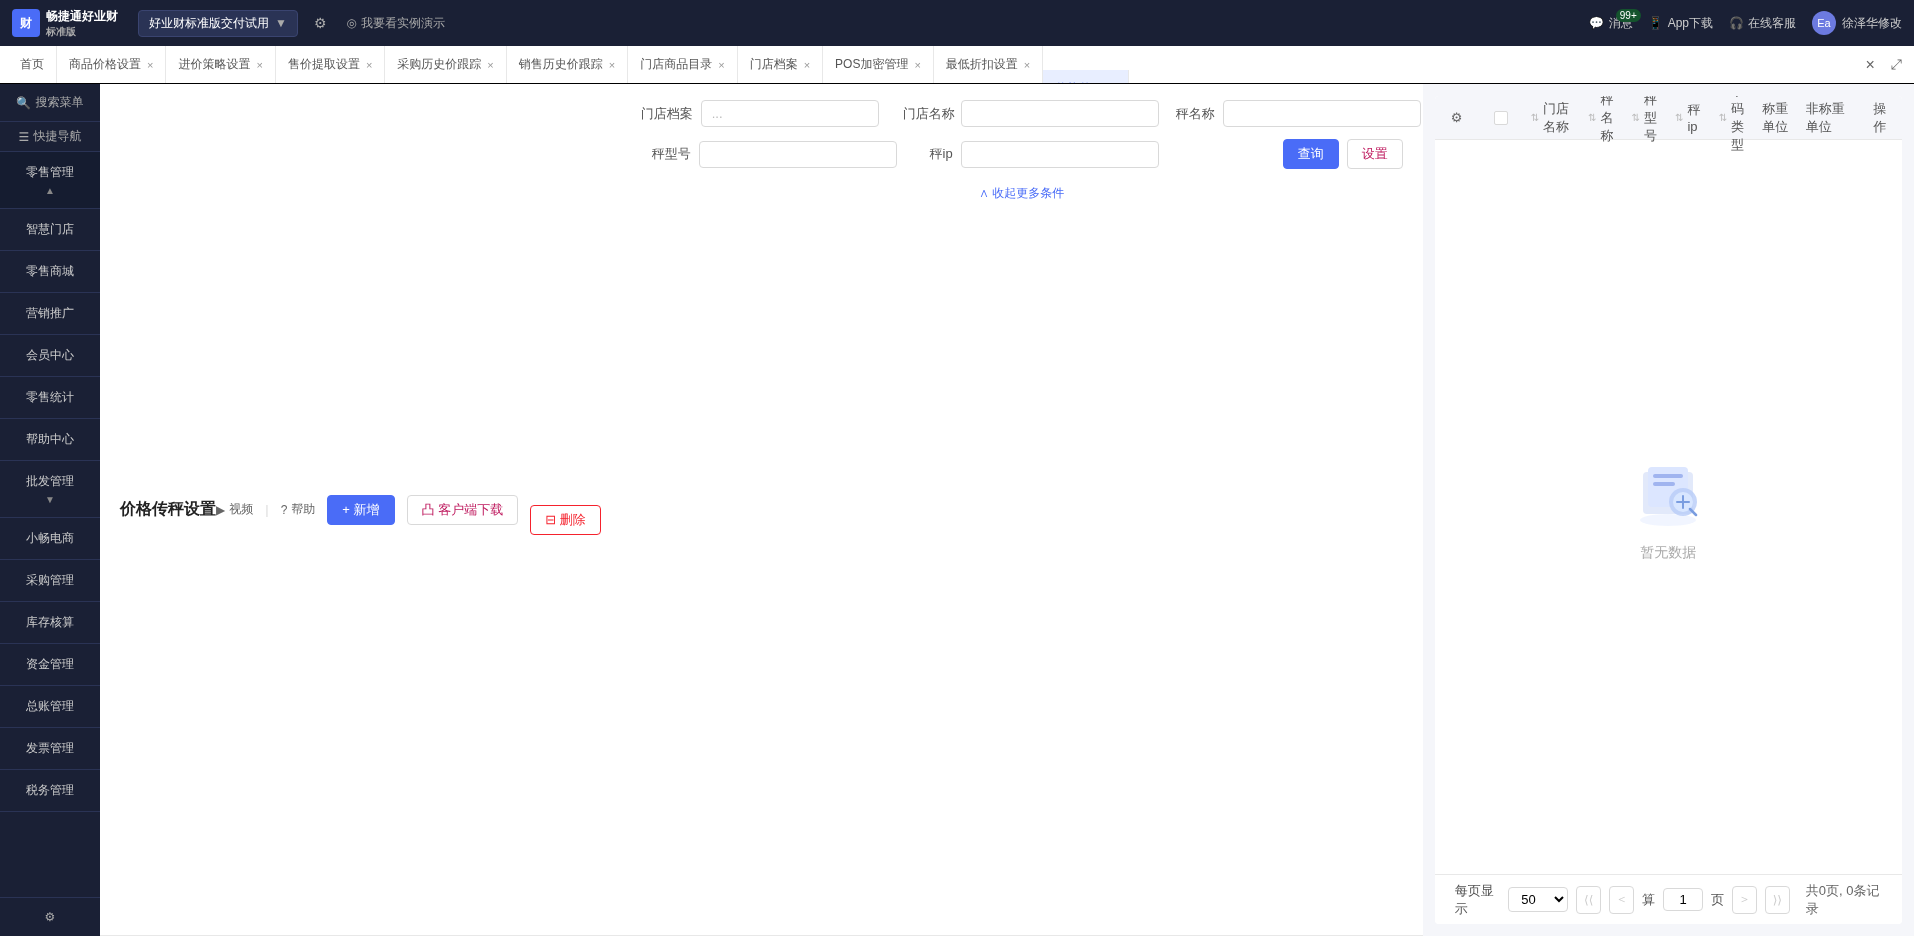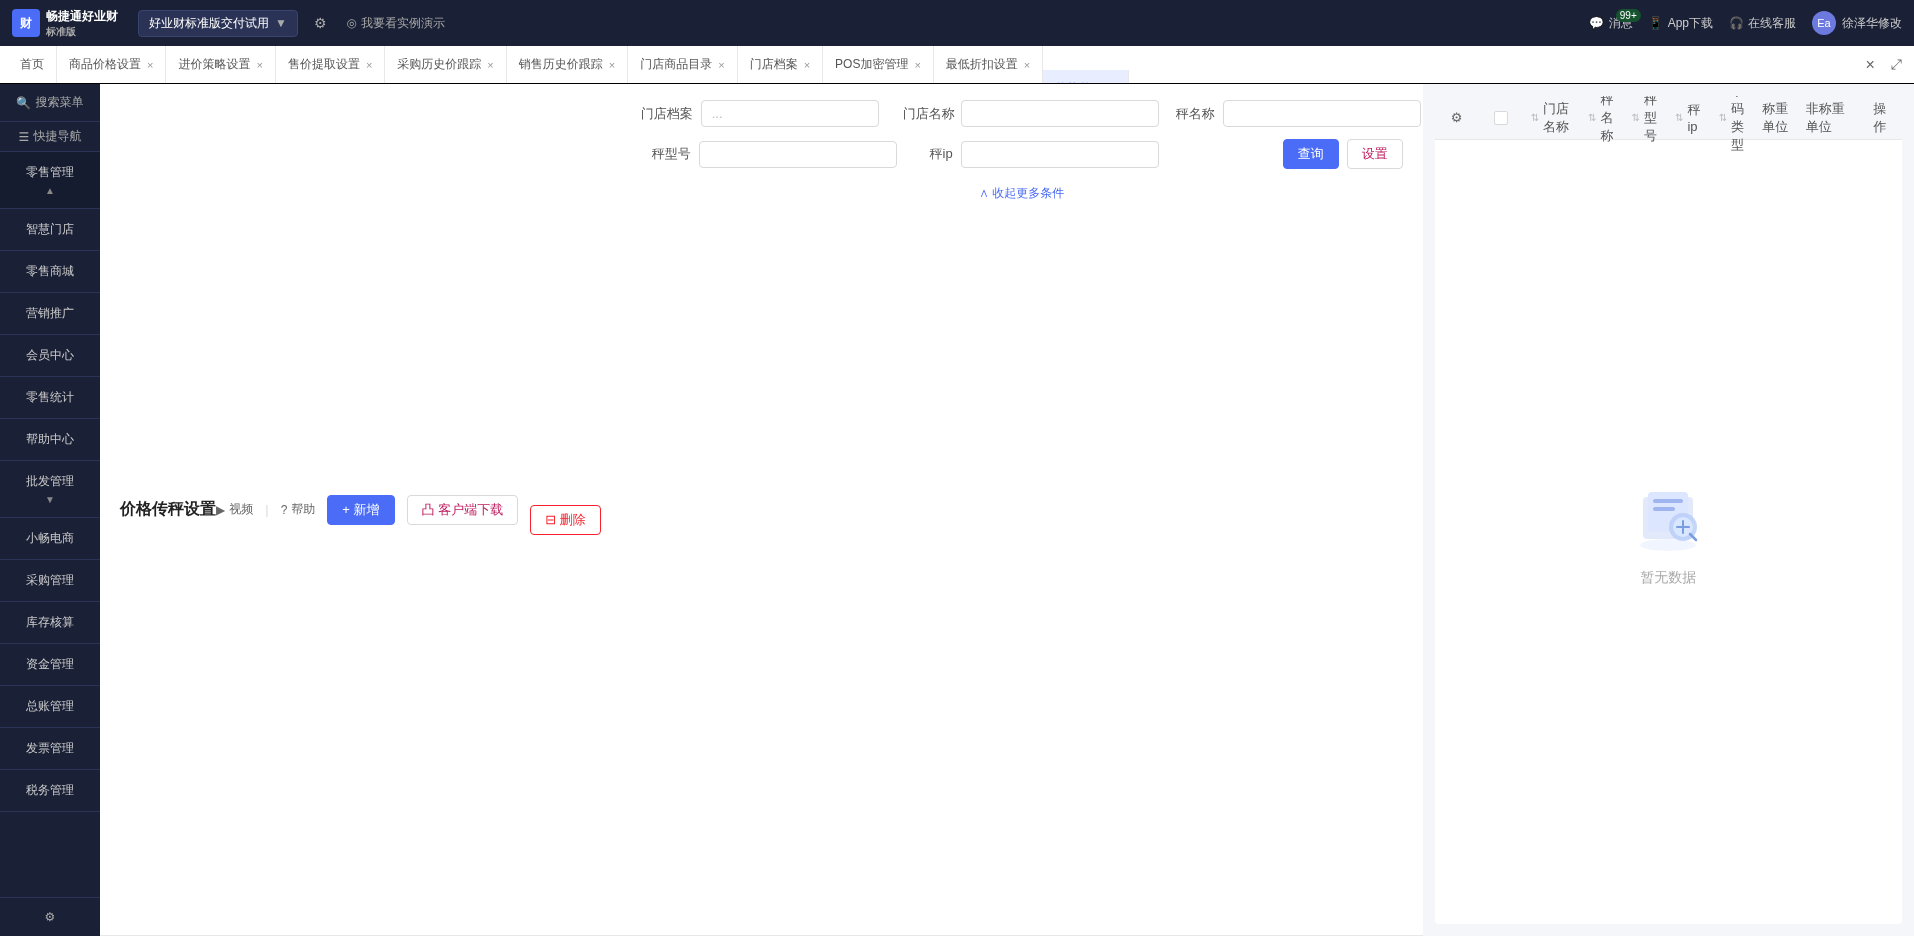--- a/index.html
+++ b/index.html
@@ -325,16 +325,33 @@
             <circle cx="55" cy="50" r="14" fill="#b8ccf7" opacity="0.8"></circle>
             <circle cx="55" cy="50" r="10" fill="#d8e6ff"></circle>
             <line x1="55" y1="44" x2="55" y2="56" stroke="#7a9de0" stroke-width="2" stroke-linecap="round"></line>
             <line x1="49" y1="50" x2="61" y2="50" stroke="#7a9de0" stroke-width="2" stroke-linecap="round"></line>
             <line x1="62" y1="57" x2="68" y2="63" stroke="#7a9de0" stroke-width="2.5" stroke-linecap="round"></line>
           </svg>
           <span>暂无数据</span>
         </div>
       </div>
 
+      <div class="pagination">
+        <span class="page-size-label">每页显示</span>
+        <select class="page-size-select">
+          <option>50</option>
+          <option>10</option>
+          <option>20</option>
+          <option>100</option>
+        </select>
+        <div class="page-nav-btn disabled">⟨⟨</div>
+        <div class="page-nav-btn disabled">＜</div>
+        <span>算</span>
+        <input class="page-input" type="text" value="1" style="">
+        <span>页</span>
+        <div class="page-nav-btn disabled">＞</div>
+        <div class="page-nav-btn disabled">⟩⟩</div>
+        <span class="page-info">共0页, 0条记录</span>
+      </div>
     </div>
 
   </div>
 </div>
 
 </body></html>

